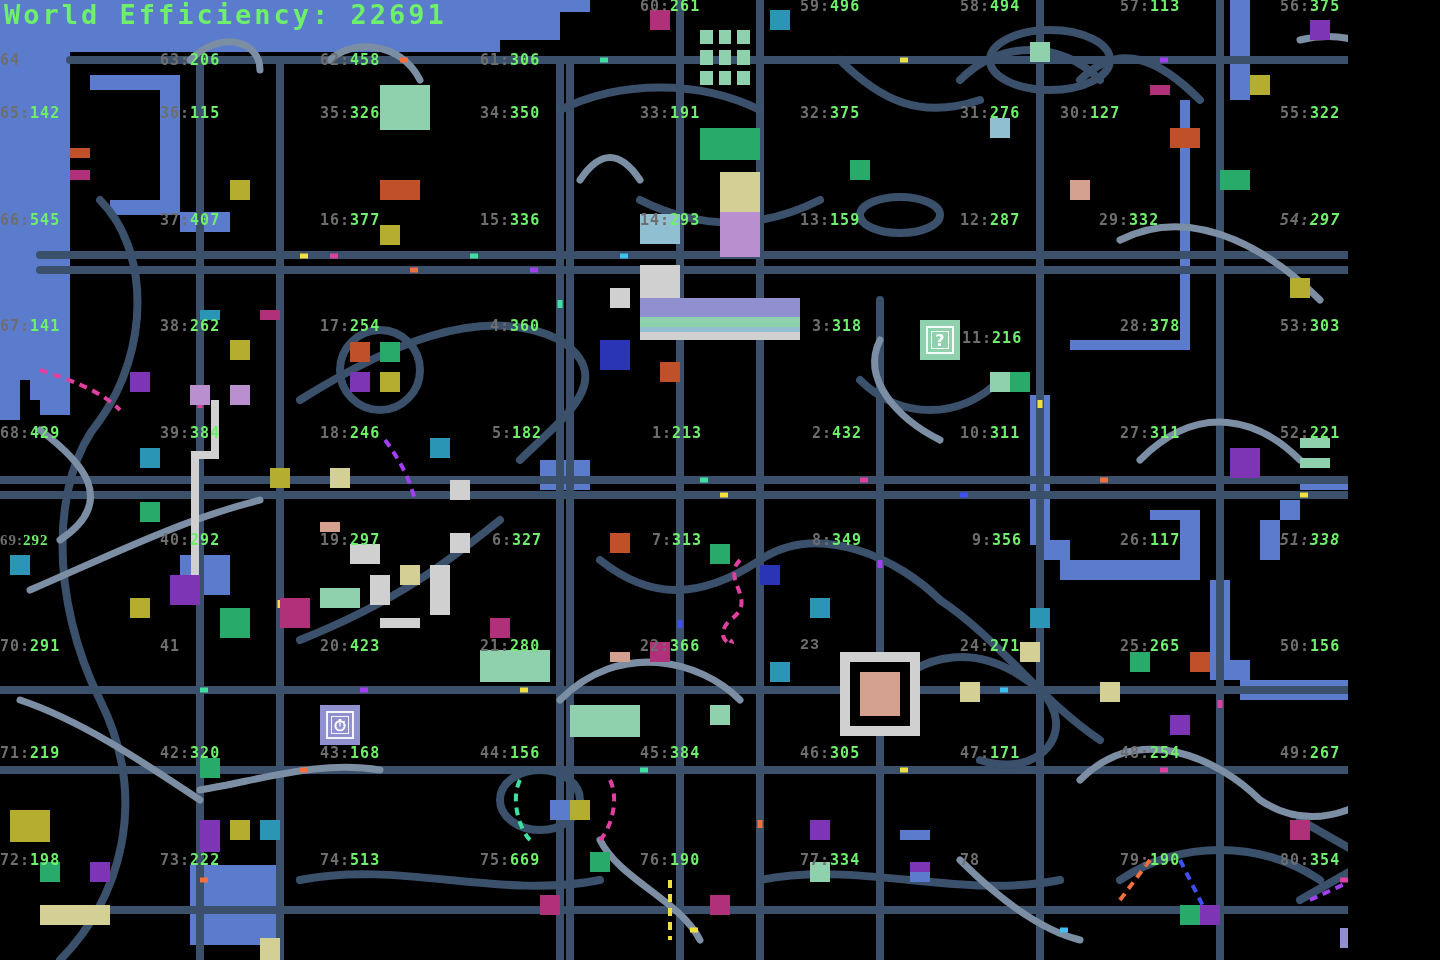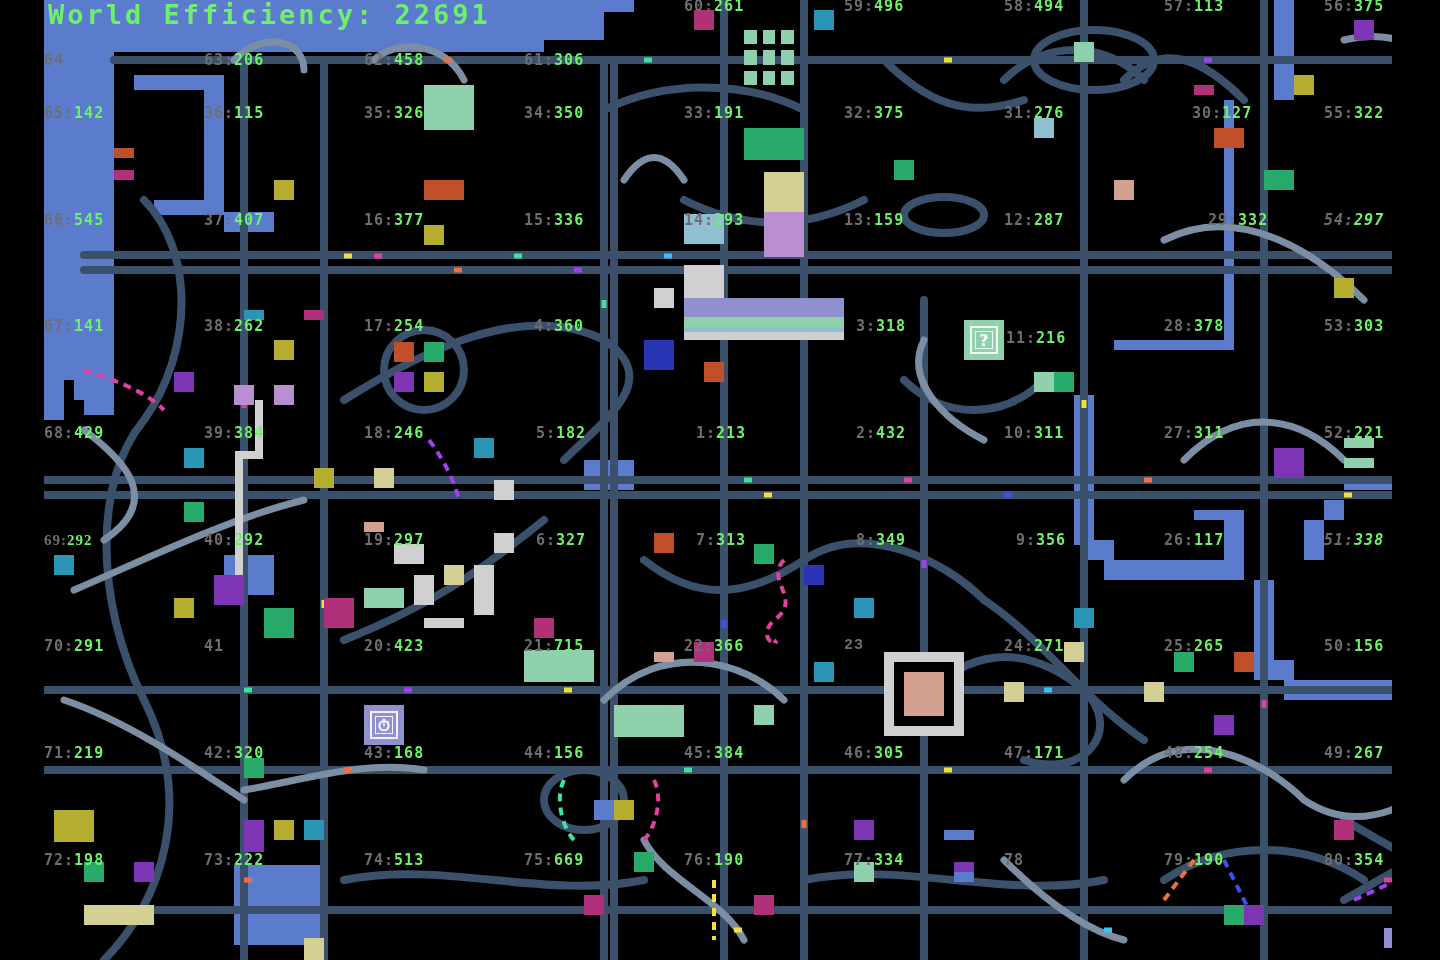--- a/index.html
+++ b/index.html
@@ -1,16 +1,16 @@
 <!DOCTYPE html>
 <html><head>
 <meta charset="utf-8">
 <style>
   html,body{margin:0;padding:0;background:#000;}
-  #stage{position:relative;width:1348px;height:960px;overflow:hidden;background:#000;font-family:"DejaVu Sans Mono","Liberation Mono",monospace;margin-left:44px;}
+  #stage{position:relative;width:1348px;height:960px;overflow:hidden;background:#000;font-family:"DejaVu Sans Mono","Liberation Mono",monospace;}
   #map{position:absolute;left:0;top:0;width:1440px;height:960px;}
   .title{position:absolute;left:4px;top:0;font-size:27px;font-weight:bold;letter-spacing:3px;color:#6ef06a;line-height:30px;white-space:pre;}
   .lbl{position:absolute;font-size:15px;font-weight:bold;line-height:16px;white-space:pre;letter-spacing:1px;}
   .lbl .id{color:#6e6e6e;}
   .lbl .val{color:#6ef06a;}
   .bld{position:absolute;}
   .icon-tile{position:absolute;display:flex;align-items:center;justify-content:center;}
   .icon-tile .frame{position:absolute;left:6px;top:6px;right:6px;bottom:6px;border:2px solid rgba(255,255,255,.9);box-sizing:border-box;}
   .icon-tile .frame:after{content:"";position:absolute;left:3px;top:3px;right:3px;bottom:3px;border:1px solid rgba(255,255,255,.9);}
   .icon-tile .glyph{position:relative;color:#fff;font-family:"DejaVu Sans",sans-serif;font-weight:bold;}
@@ -303,30 +303,30 @@
       <div class="lbl" style="left: 960px; top: -2px;"><span class="id">58:</span><span class="val">494</span></div>
       <div class="lbl" style="left: 1120px; top: -2px;"><span class="id">57:</span><span class="val">113</span></div>
       <div class="lbl" style="left: 1280px; top: -2px;"><span class="id">56:</span><span class="val">375</span></div>
       <div class="lbl" style="left: 0px; top: 105px;"><span class="id">65:</span><span class="val">142</span></div>
       <div class="lbl" style="left: 160px; top: 105px;"><span class="id">36:</span><span class="val">115</span></div>
       <div class="lbl" style="left: 320px; top: 105px;"><span class="id">35:</span><span class="val">326</span></div>
       <div class="lbl" style="left: 480px; top: 105px;"><span class="id">34:</span><span class="val">350</span></div>
       <div class="lbl" style="left: 640px; top: 105px;"><span class="id">33:</span><span class="val">191</span></div>
       <div class="lbl" style="left: 800px; top: 105px;"><span class="id">32:</span><span class="val">375</span></div>
       <div class="lbl" style="left: 960px; top: 105px;"><span class="id">31:</span><span class="val">276</span></div>
-      <div class="lbl" style="left: 1148px; top: 105px;"><span class="id">30:</span><span class="val">127</span></div>
+      <div class="lbl" style="left: 1060px; top: 105px;"><span class="id">30:</span><span class="val">127</span></div>
       <div class="lbl" style="left: 1280px; top: 105px;"><span class="id">55:</span><span class="val">322</span></div>
       <div class="lbl" style="left: 0px; top: 212px;"><span class="id">66:</span><span class="val">545</span></div>
       <div class="lbl" style="left: 160px; top: 212px;"><span class="id">37:</span><span class="val">407</span></div>
       <div class="lbl" style="left: 320px; top: 212px;"><span class="id">16:</span><span class="val">377</span></div>
       <div class="lbl" style="left: 480px; top: 212px;"><span class="id">15:</span><span class="val">336</span></div>
       <div class="lbl" style="left: 640px; top: 212px;"><span class="id">14:</span><span class="val">293</span></div>
       <div class="lbl" style="left: 800px; top: 212px;"><span class="id">13:</span><span class="val">159</span></div>
       <div class="lbl" style="left: 960px; top: 212px;"><span class="id">12:</span><span class="val">287</span></div>
-      <div class="lbl" style="left: 1164px; top: 212px; text-align: center;"><span class="id">29:</span><span class="val">332</span></div>
+      <div class="lbl" style="left: 1099px; top: 212px; text-align: center;"><span class="id">29:</span><span class="val">332</span></div>
       <div class="lbl" style="left: 1280px; top: 212px; font-style: italic;"><span class="id">54:</span><span class="val">297</span></div>
       <div class="lbl" style="left: 0px; top: 318px;"><span class="id">67:</span><span class="val">141</span></div>
       <div class="lbl" style="left: 160px; top: 318px;"><span class="id">38:</span><span class="val">262</span></div>
       <div class="lbl" style="left: 320px; top: 318px;"><span class="id">17:</span><span class="val">254</span></div>
       <div class="lbl" style="left: 490px; top: 318px;"><span class="id">4:</span><span class="val">360</span></div>
       <div class="lbl" style="left: 812px; top: 318px;"><span class="id">3:</span><span class="val">318</span></div>
       <div class="lbl" style="left: 962px; top: 330px;"><span class="id">11:</span><span class="val">216</span></div>
       <div class="lbl" style="left: 1120px; top: 318px;"><span class="id">28:</span><span class="val">378</span></div>
       <div class="lbl" style="left: 1280px; top: 318px;"><span class="id">53:</span><span class="val">303</span></div>
       <div class="lbl" style="left: 0px; top: 425px;"><span class="id">68:</span><span class="val">429</span></div>
@@ -343,21 +343,21 @@
       <div class="lbl" style="left: 320px; top: 532px;"><span class="id">19:</span><span class="val">297</span></div>
       <div class="lbl" style="left: 492px; top: 532px;"><span class="id">6:</span><span class="val">327</span></div>
       <div class="lbl" style="left: 652px; top: 532px; text-align: right;"><span class="id">7:</span><span class="val">313</span></div>
       <div class="lbl" style="left: 812px; top: 532px;"><span class="id">8:</span><span class="val">349</span></div>
       <div class="lbl" style="left: 972px; top: 532px;"><span class="id">9:</span><span class="val">356</span></div>
       <div class="lbl" style="left: 1120px; top: 532px;"><span class="id">26:</span><span class="val">117</span></div>
       <div class="lbl" style="left: 1280px; top: 532px; font-style: italic;"><span class="id">51:</span><span class="val">338</span></div>
       <div class="lbl" style="left: 0px; top: 638px;"><span class="id">70:</span><span class="val">291</span></div>
       <div class="lbl" style="left: 160px; top: 638px;"><span class="id">41</span><span class="val"></span></div>
       <div class="lbl" style="left: 320px; top: 638px;"><span class="id">20:</span><span class="val">423</span></div>
-      <div class="lbl" style="left: 480px; top: 638px;"><span class="id">21:</span><span class="val">715</span></div>
+      <div class="lbl" style="left: 480px; top: 638px;"><span class="id">21:</span><span class="val">280</span></div>
       <div class="lbl" style="left: 640px; top: 638px;"><span class="id">22:</span><span class="val">366</span></div>
       <div class="lbl" style="left: 800px; top: 638px; font-family: Liberation Mono, monospace;"><span class="id">23</span><span class="val"></span></div>
       <div class="lbl" style="left: 960px; top: 638px;"><span class="id">24:</span><span class="val">271</span></div>
       <div class="lbl" style="left: 1120px; top: 638px;"><span class="id">25:</span><span class="val">265</span></div>
       <div class="lbl" style="left: 1280px; top: 638px;"><span class="id">50:</span><span class="val">156</span></div>
       <div class="lbl" style="left: 0px; top: 745px;"><span class="id">71:</span><span class="val">219</span></div>
       <div class="lbl" style="left: 160px; top: 745px;"><span class="id">42:</span><span class="val">320</span></div>
       <div class="lbl" style="left: 320px; top: 745px;"><span class="id">43:</span><span class="val">168</span></div>
       <div class="lbl" style="left: 480px; top: 745px;"><span class="id">44:</span><span class="val">156</span></div>
       <div class="lbl" style="left: 640px; top: 745px;"><span class="id">45:</span><span class="val">384</span></div>

